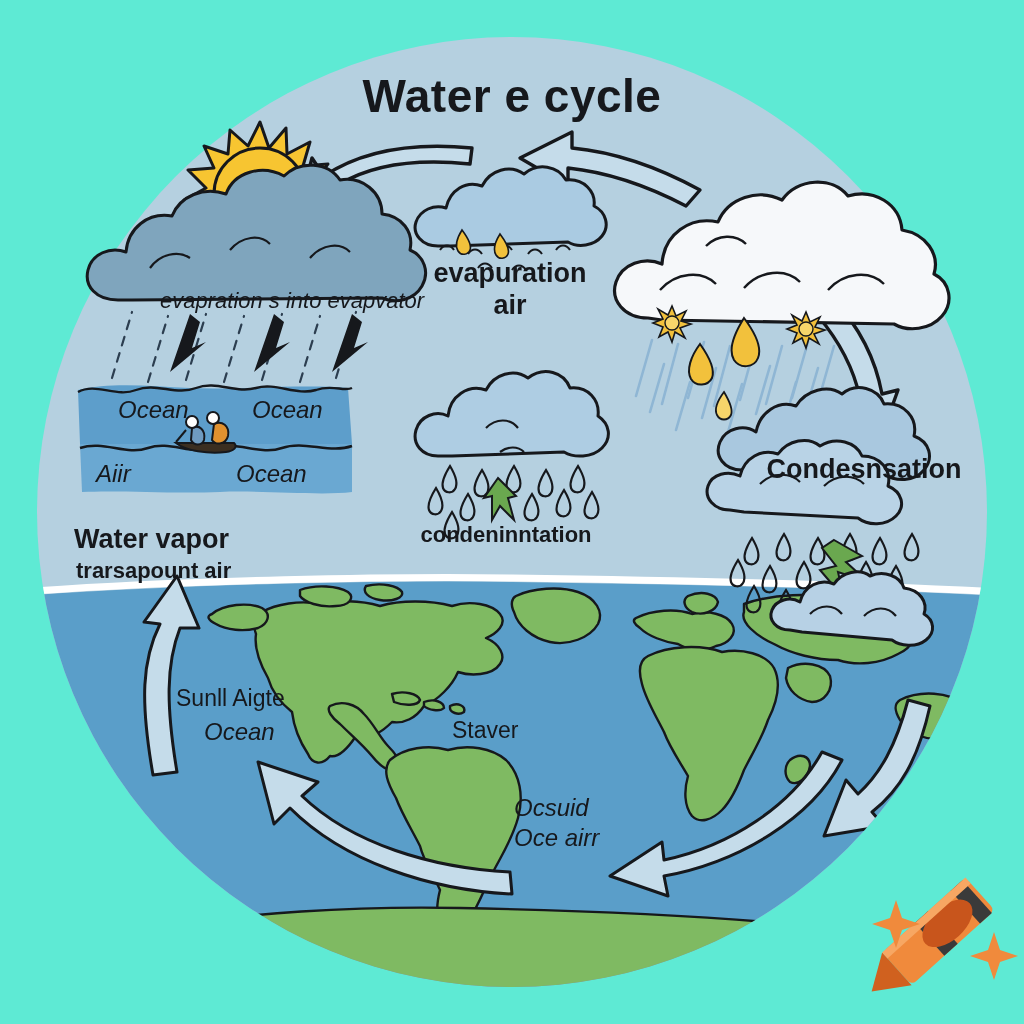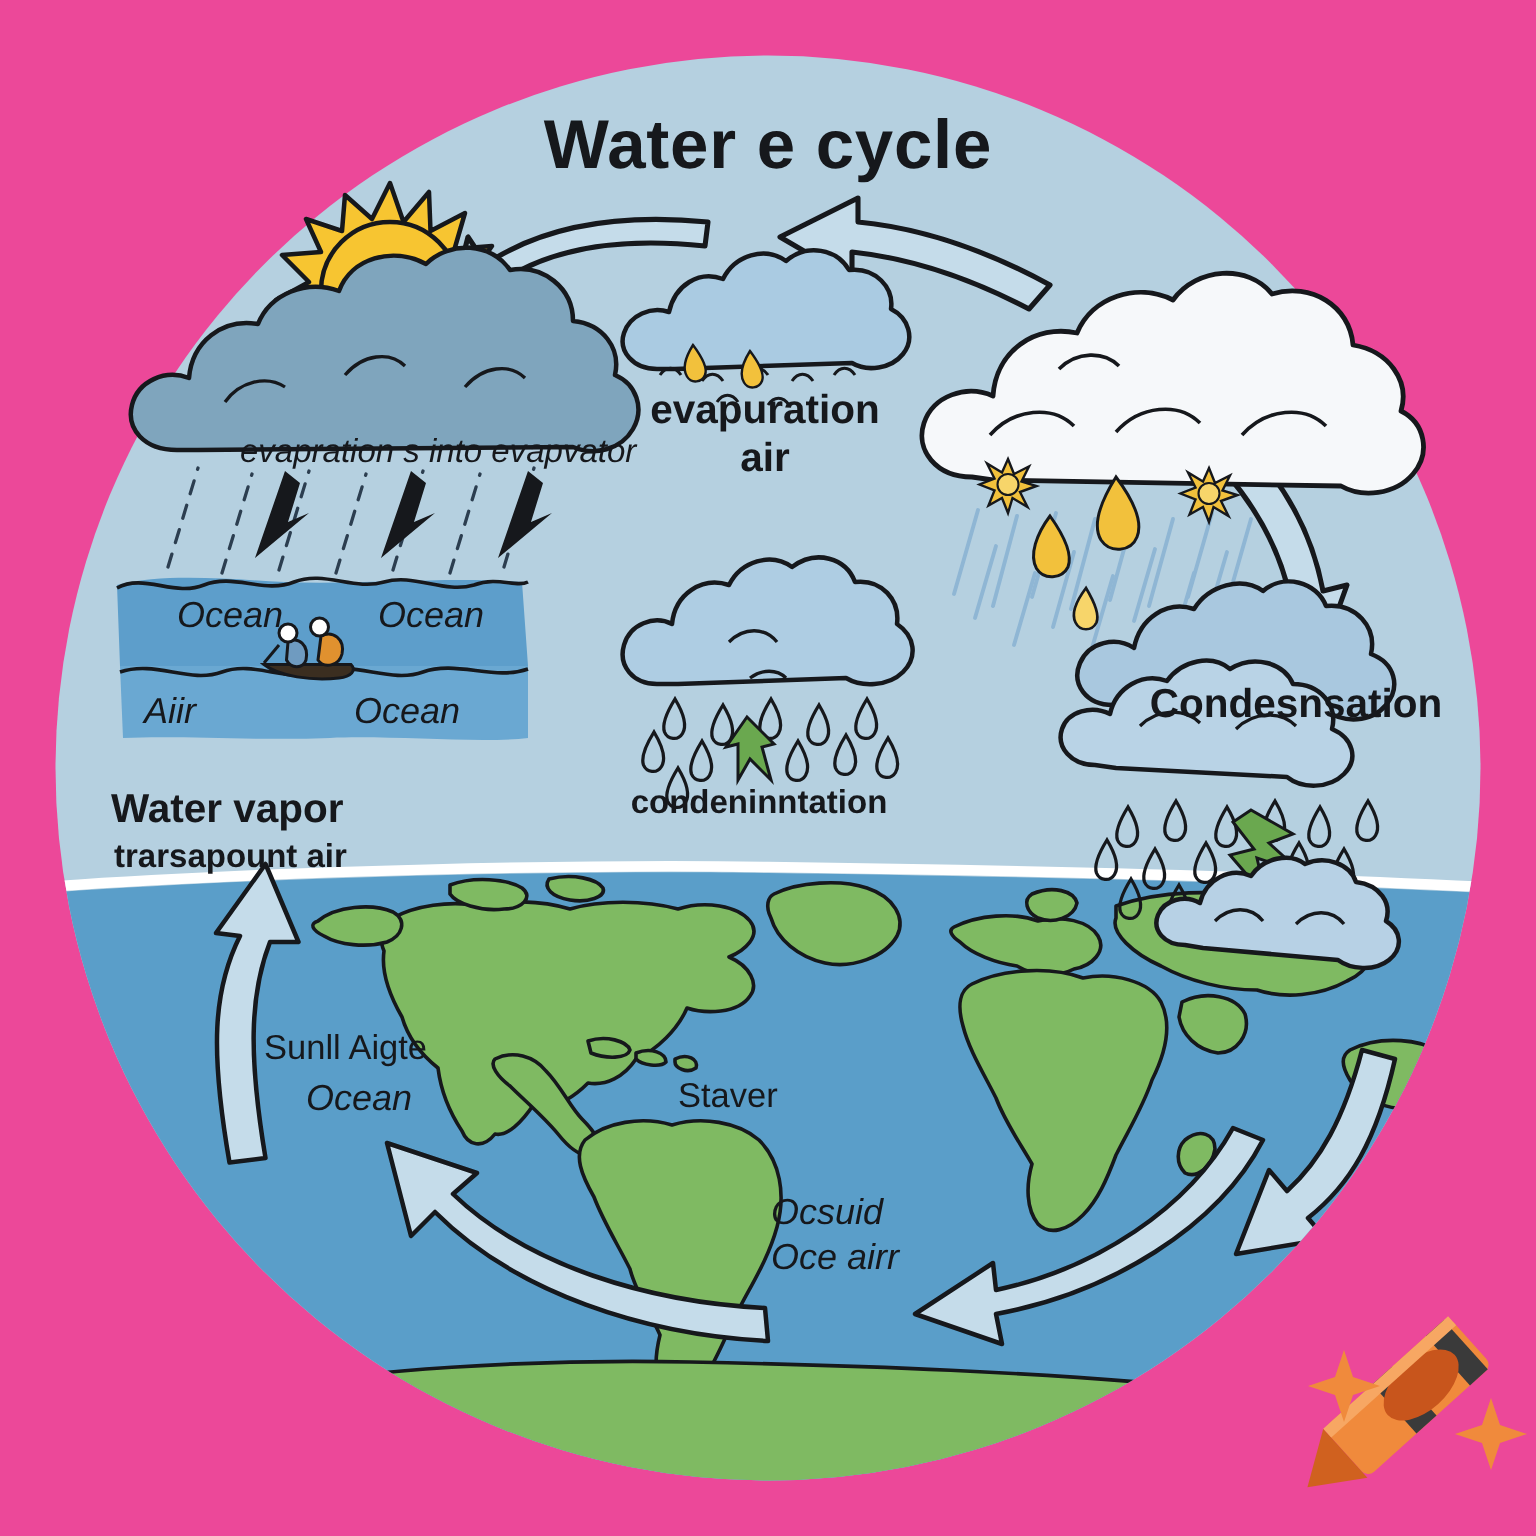--- a/index.html
+++ b/index.html
@@ -11,21 +11,21 @@
     width: 1024px;
     height: 1024px;
     font-family: "Liberation Sans", sans-serif;
     overflow: hidden;
     position: relative;
   }
   #stage {
     position: relative;
     width: 1024px;
     height: 1024px;
-    background: #ec4899;
+    background: #5eead4;
   }
   #scene { display: block; }
   .lbl {
     font-family: "Liberation Sans", sans-serif;
     fill: #16181c;
   }
   .lbl-title {
     font-size: 46px;
     font-weight: bold;
     letter-spacing: 0.5px;

